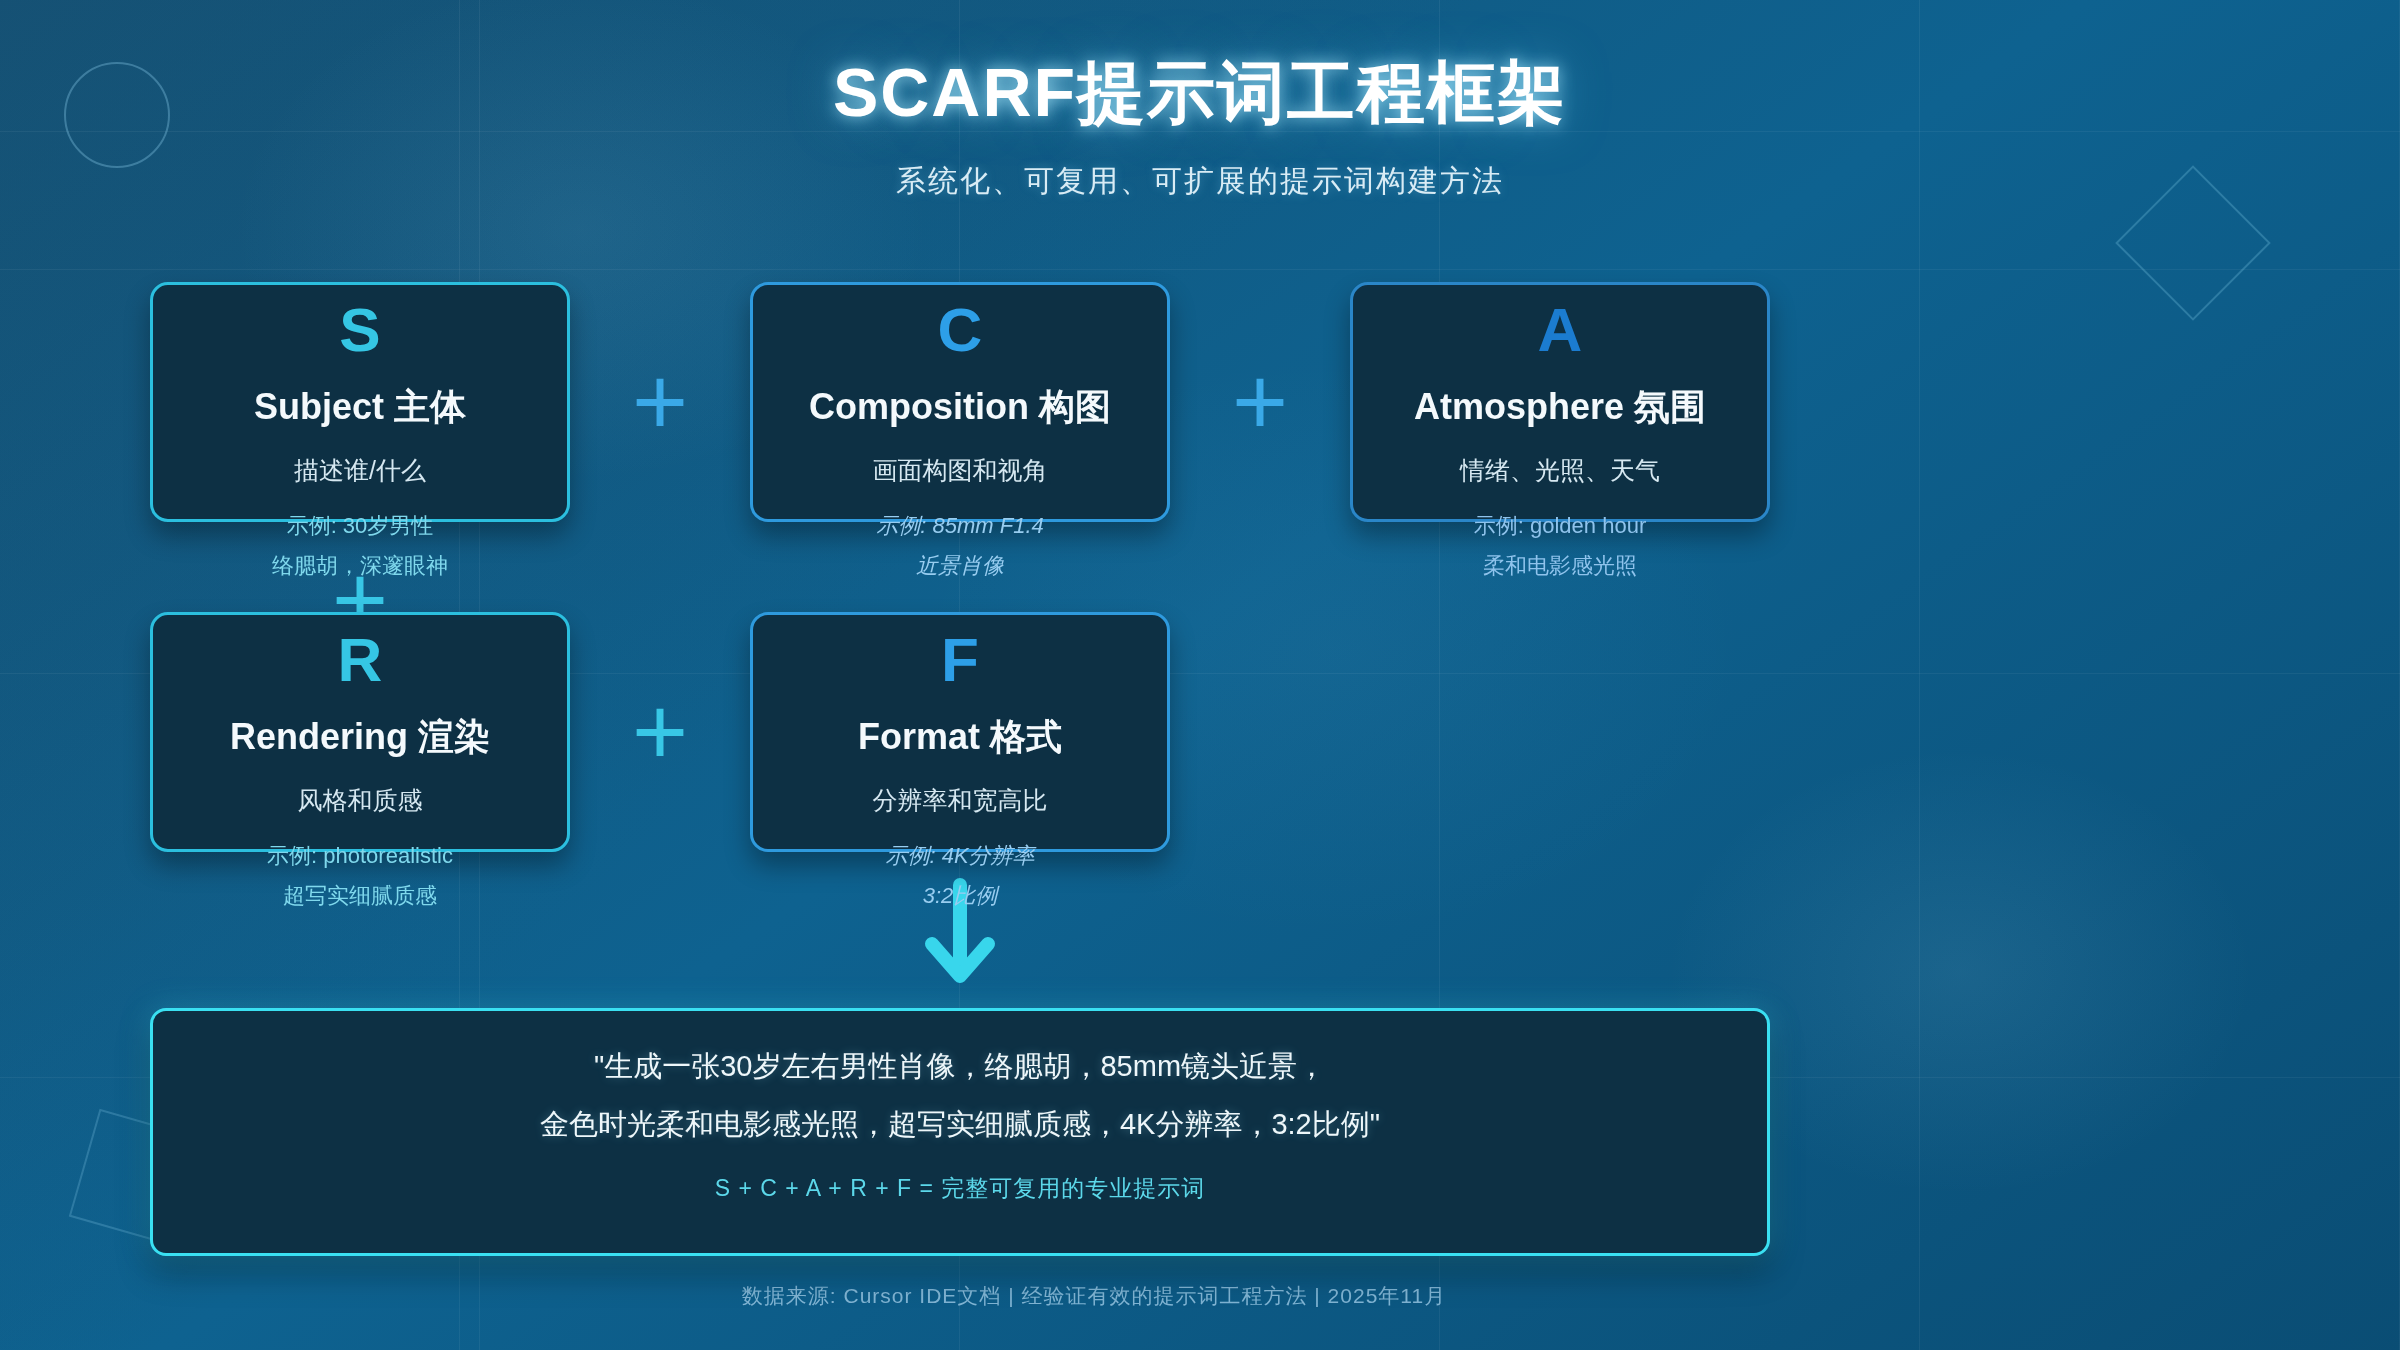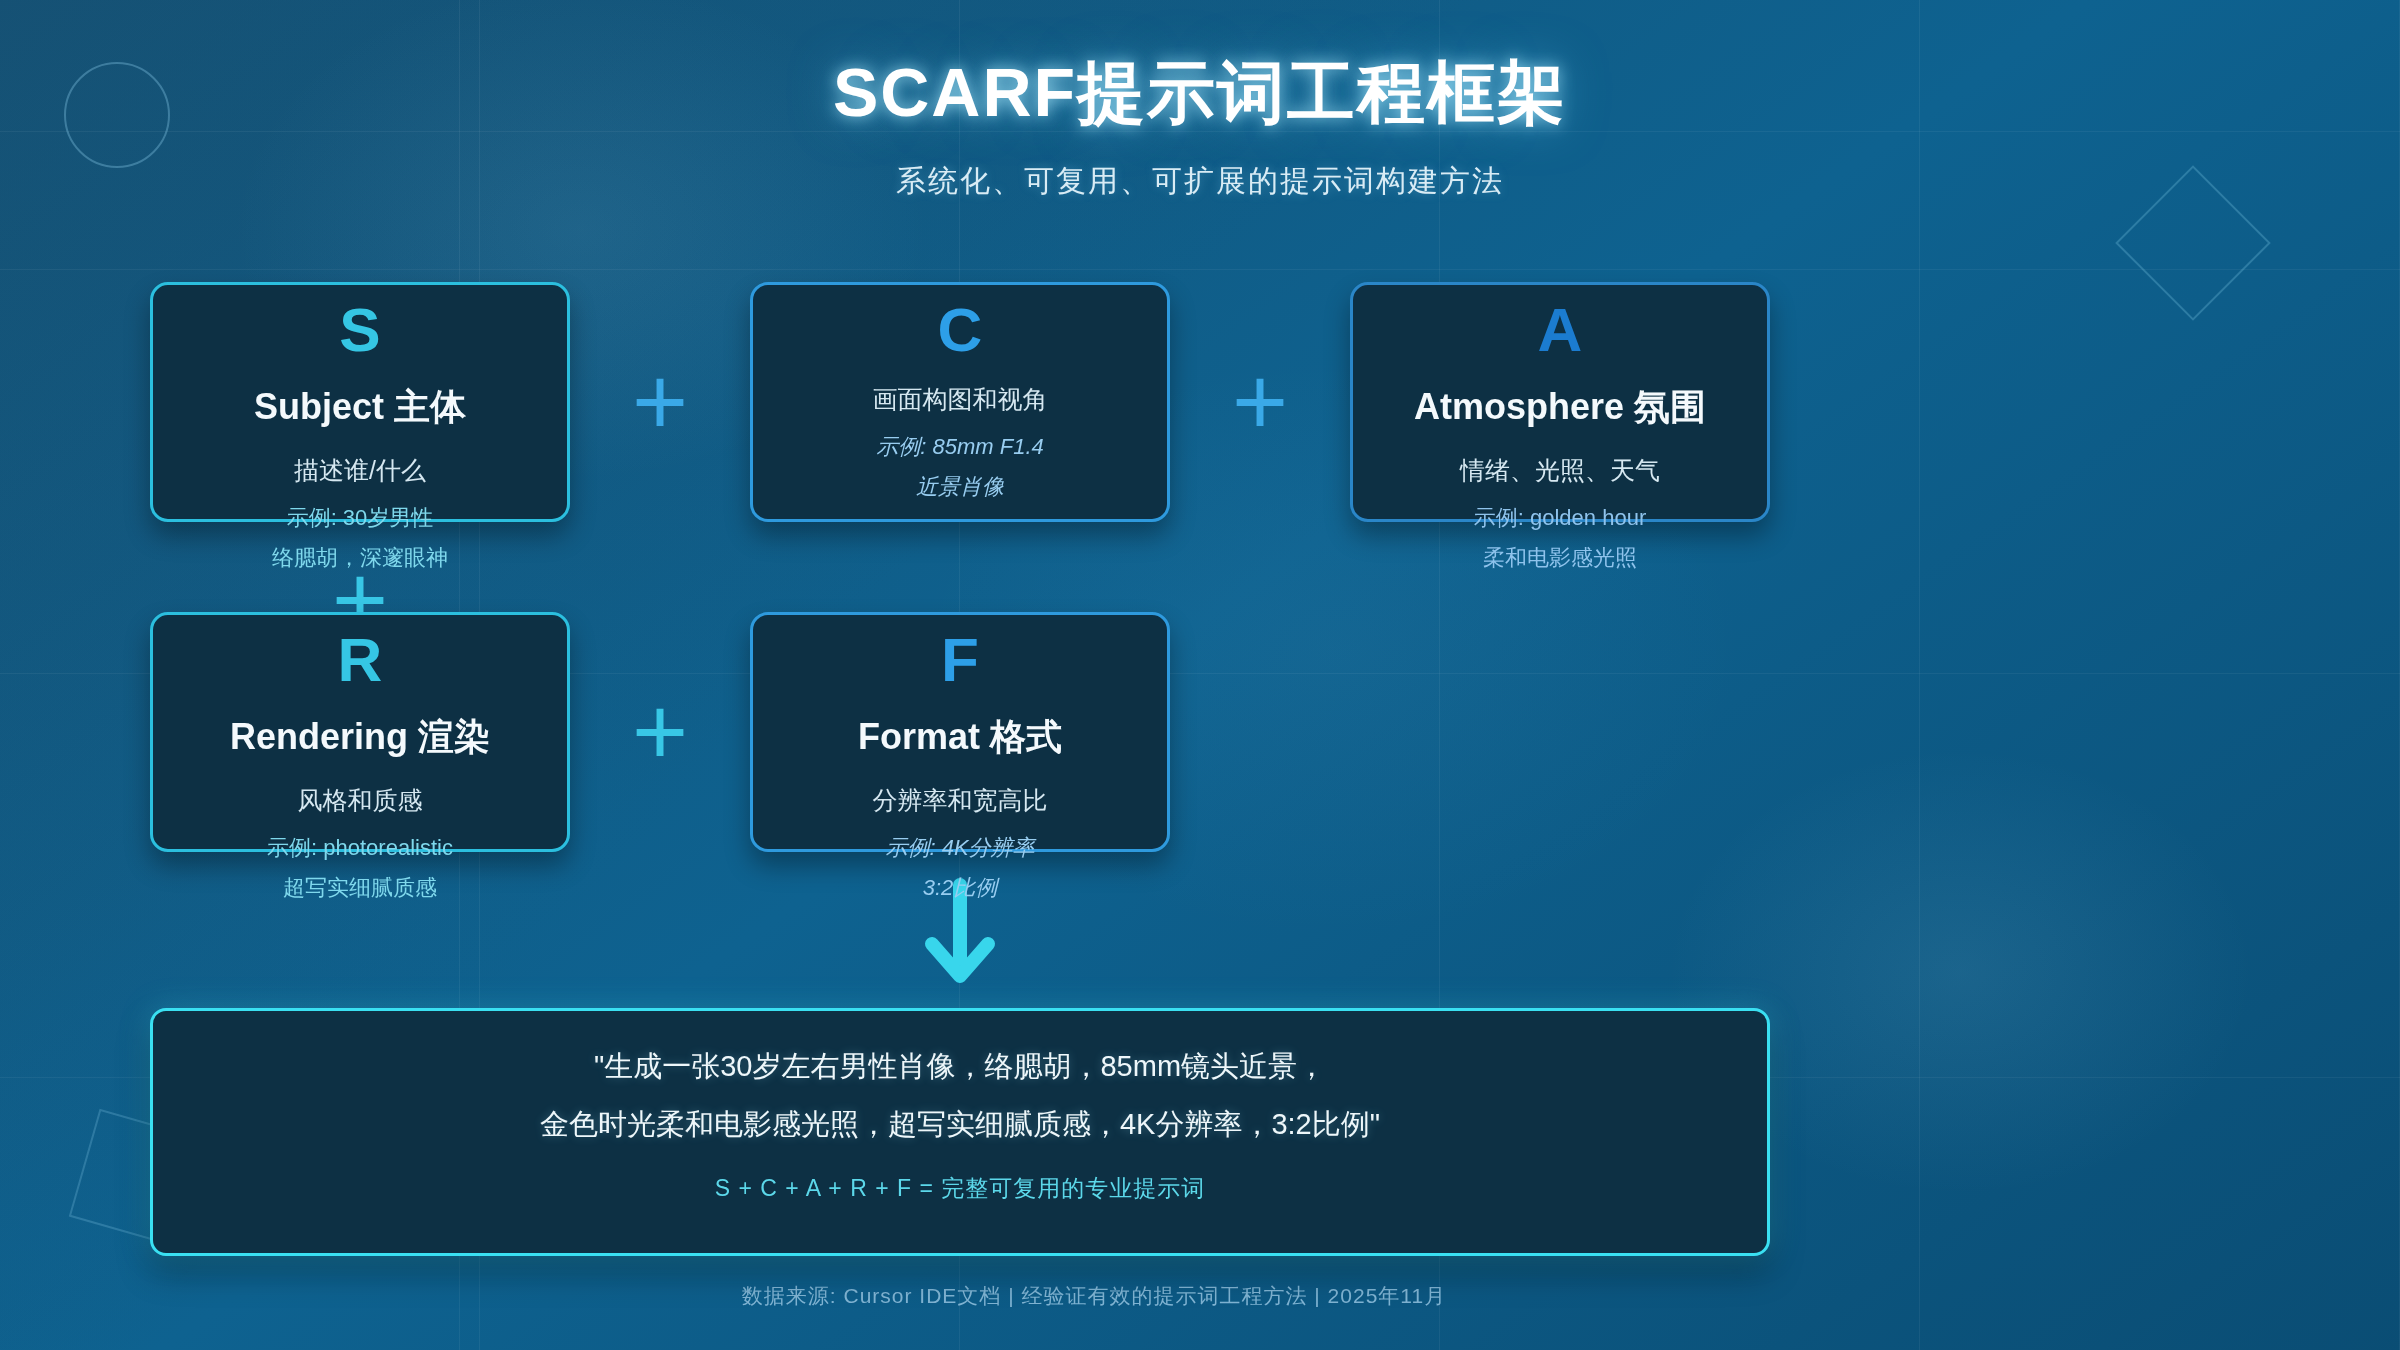--- a/index.html
+++ b/index.html
@@ -59,21 +59,21 @@
   .card--blue{border-color:#2e9ade;}
   .card--deepblue{border-color:#2a86c8;}
 
   .card-letter{font-size:62px;font-weight:600;line-height:1;margin-top:14px;}
   .card--cyan  .card-letter{color:#35c6e4;}
   .card--blue  .card-letter{color:#2d9fe8;}
   .card--deepblue .card-letter{color:#1b7cd0;}
 
   .card-title{font-size:36px;font-weight:700;color:#f4f9fc;margin-top:22px;}
   .card-desc{font-size:25px;color:#d6e8f1;margin-top:22px;}
-  .card-ex1{font-size:22px;margin-top:16px;}
+  .card-ex1{font-size:22px;margin-top:24px;}
   .card-ex2{font-size:22px;margin-top:10px;}
   .card--cyan .card-ex1,.card--cyan .card-ex2{color:#7fd8ec;}
   .card--blue .card-ex1,.card--blue .card-ex2{color:#98cdf0;font-style:italic;}
   .card--deepblue .card-ex1,.card--deepblue .card-ex2{color:#8fc3ec;}
 
   .plus-cell{width:180px;height:240px;display:flex;align-items:center;justify-content:center;}
   .plus{font-size:96px;font-weight:300;line-height:1;}
   .plus--blue{color:#3aa9e8;}
   .plus--cyan{color:#38c7e6;}
   #plus-wrap{
@@ -125,20 +125,21 @@
       <div class="card-title">Subject 主体</div>
       <div class="card-desc">描述谁/什么</div>
       <div class="card-ex1">示例: 30岁男性</div>
       <div class="card-ex2">络腮胡，深邃眼神</div>
     </div>
     <div class="plus-cell">
       <div class="plus plus--blue">+</div>
     </div>
     <div class="card card--blue">
       <div class="card-letter">C</div>
+      <div class="card-title">Composition 构图</div>
       <div class="card-desc">画面构图和视角</div>
       <div class="card-ex1">示例: 85mm F1.4</div>
       <div class="card-ex2">近景肖像</div>
     </div>
     <div class="plus-cell">
       <div class="plus plus--blue">+</div>
     </div>
     <div class="card card--deepblue">
       <div class="card-letter">A</div>
       <div class="card-title">Atmosphere 氛围</div>

